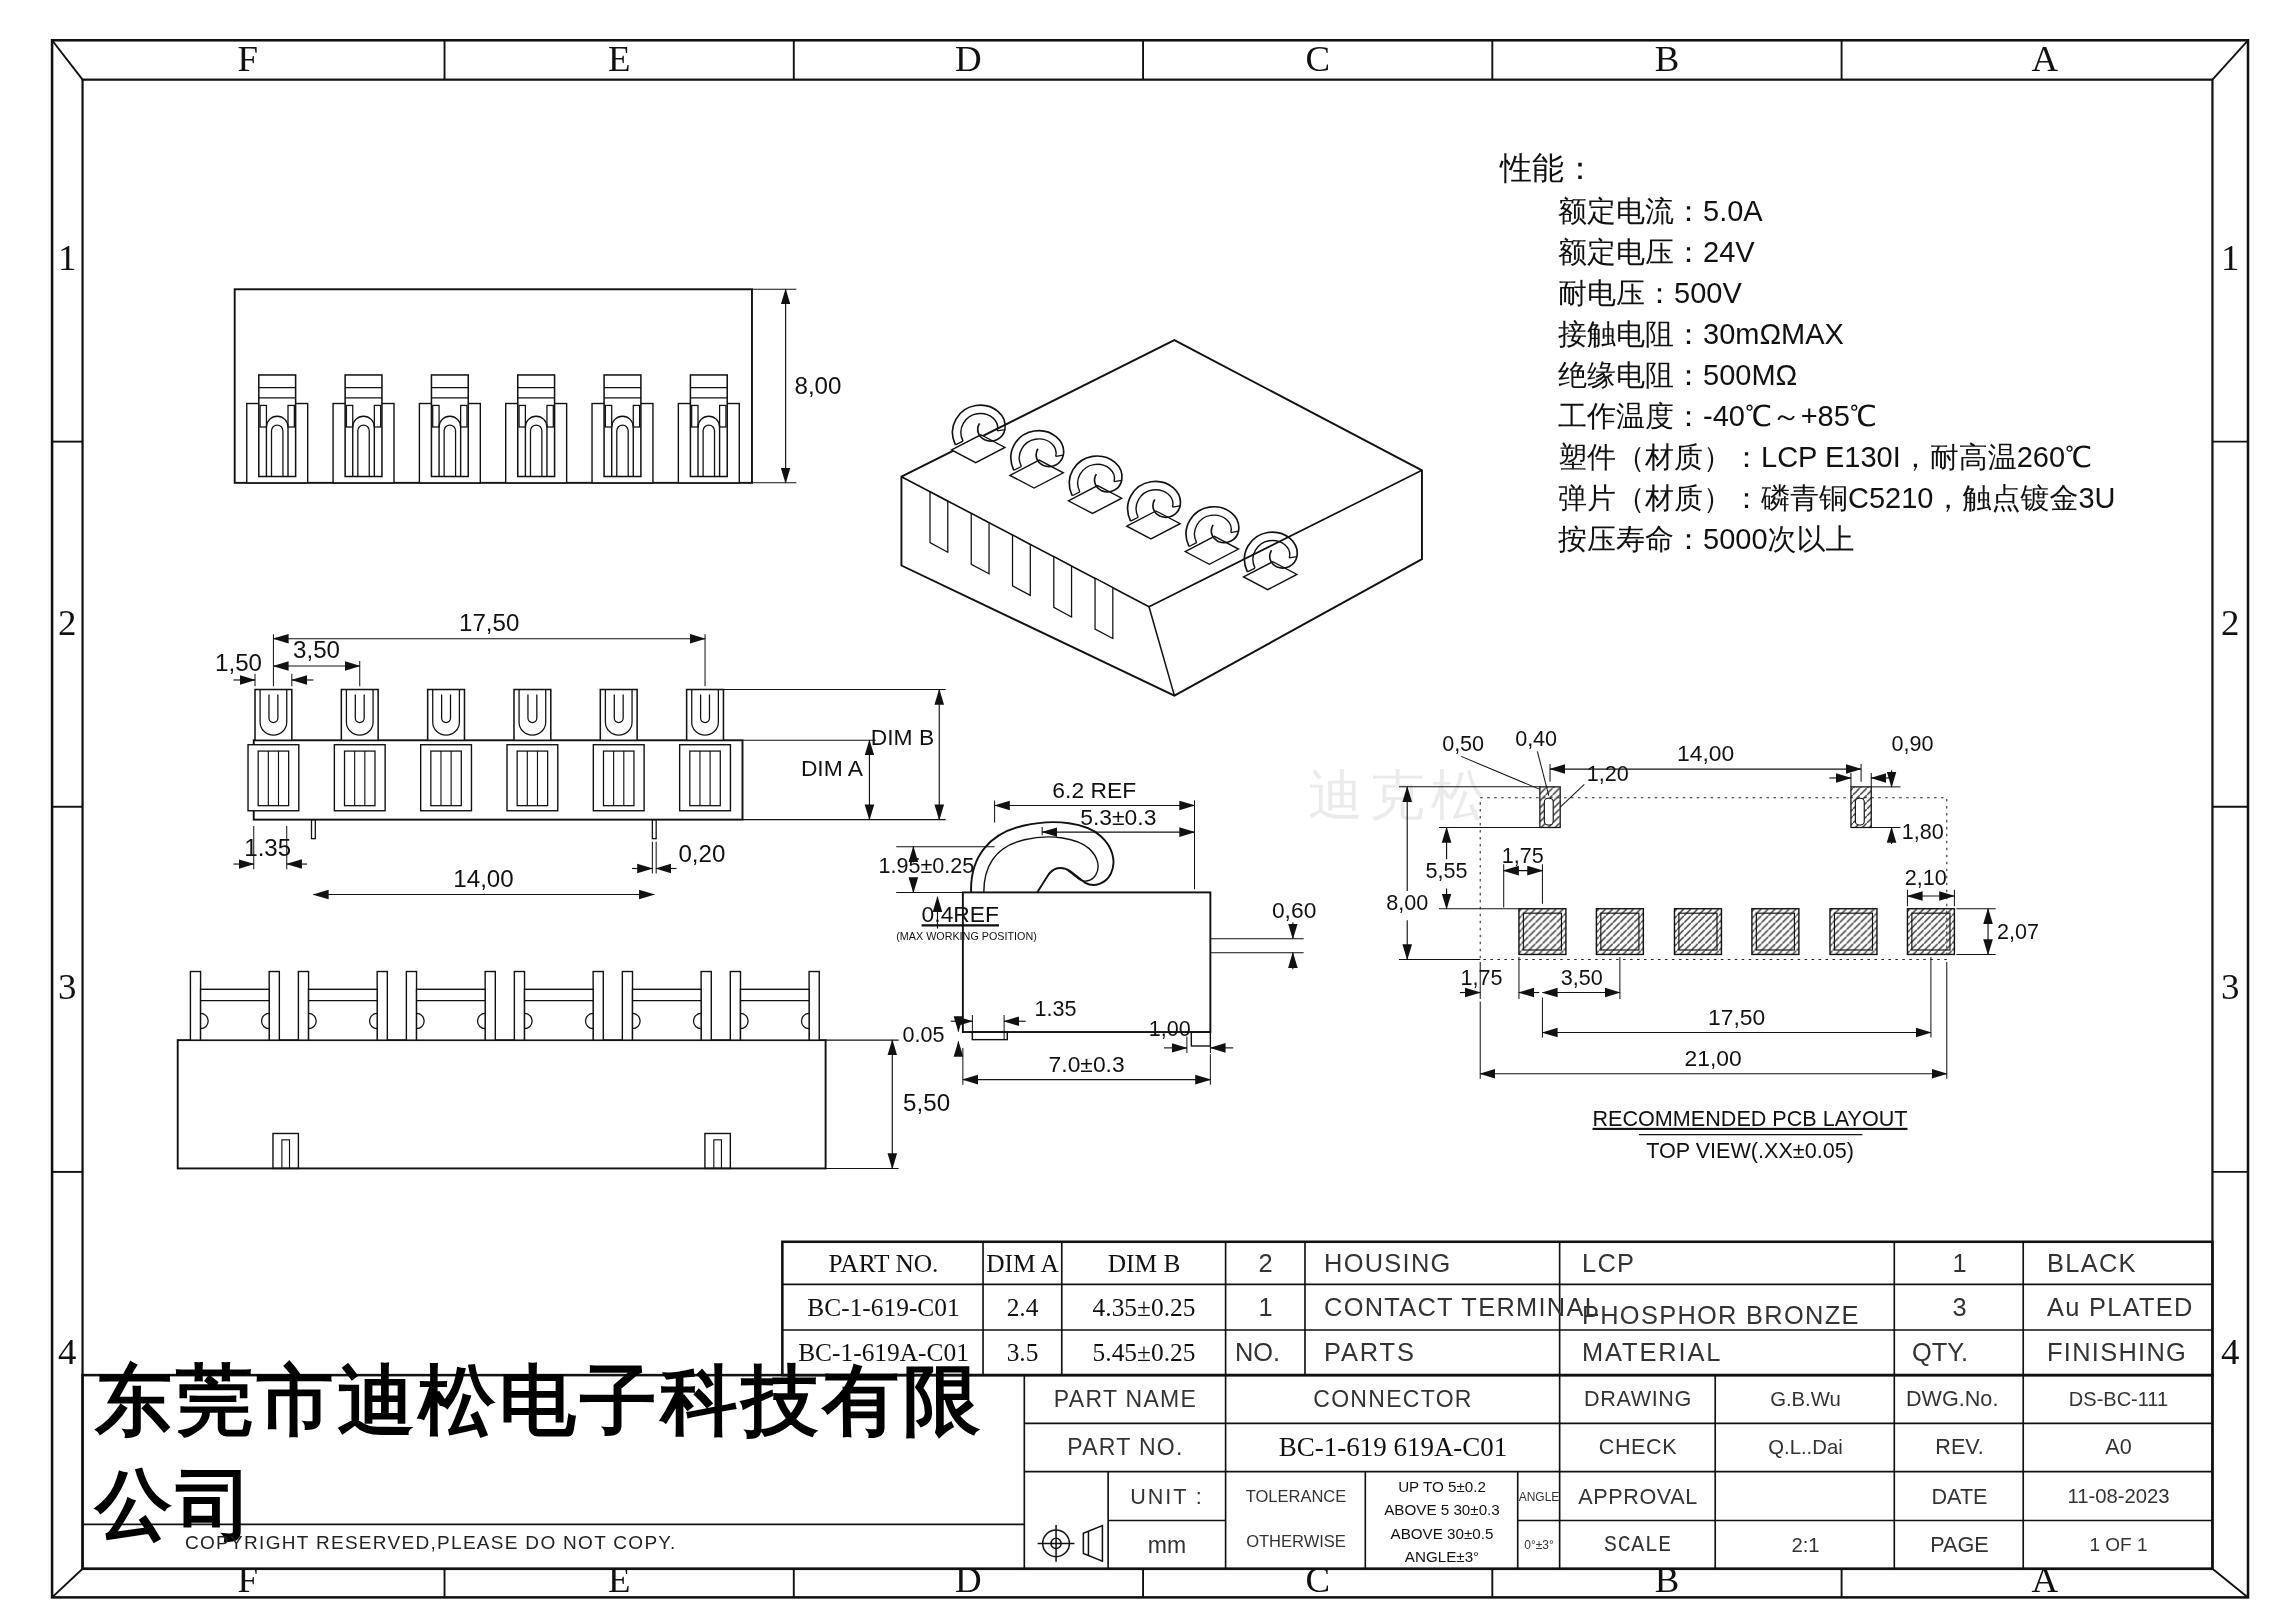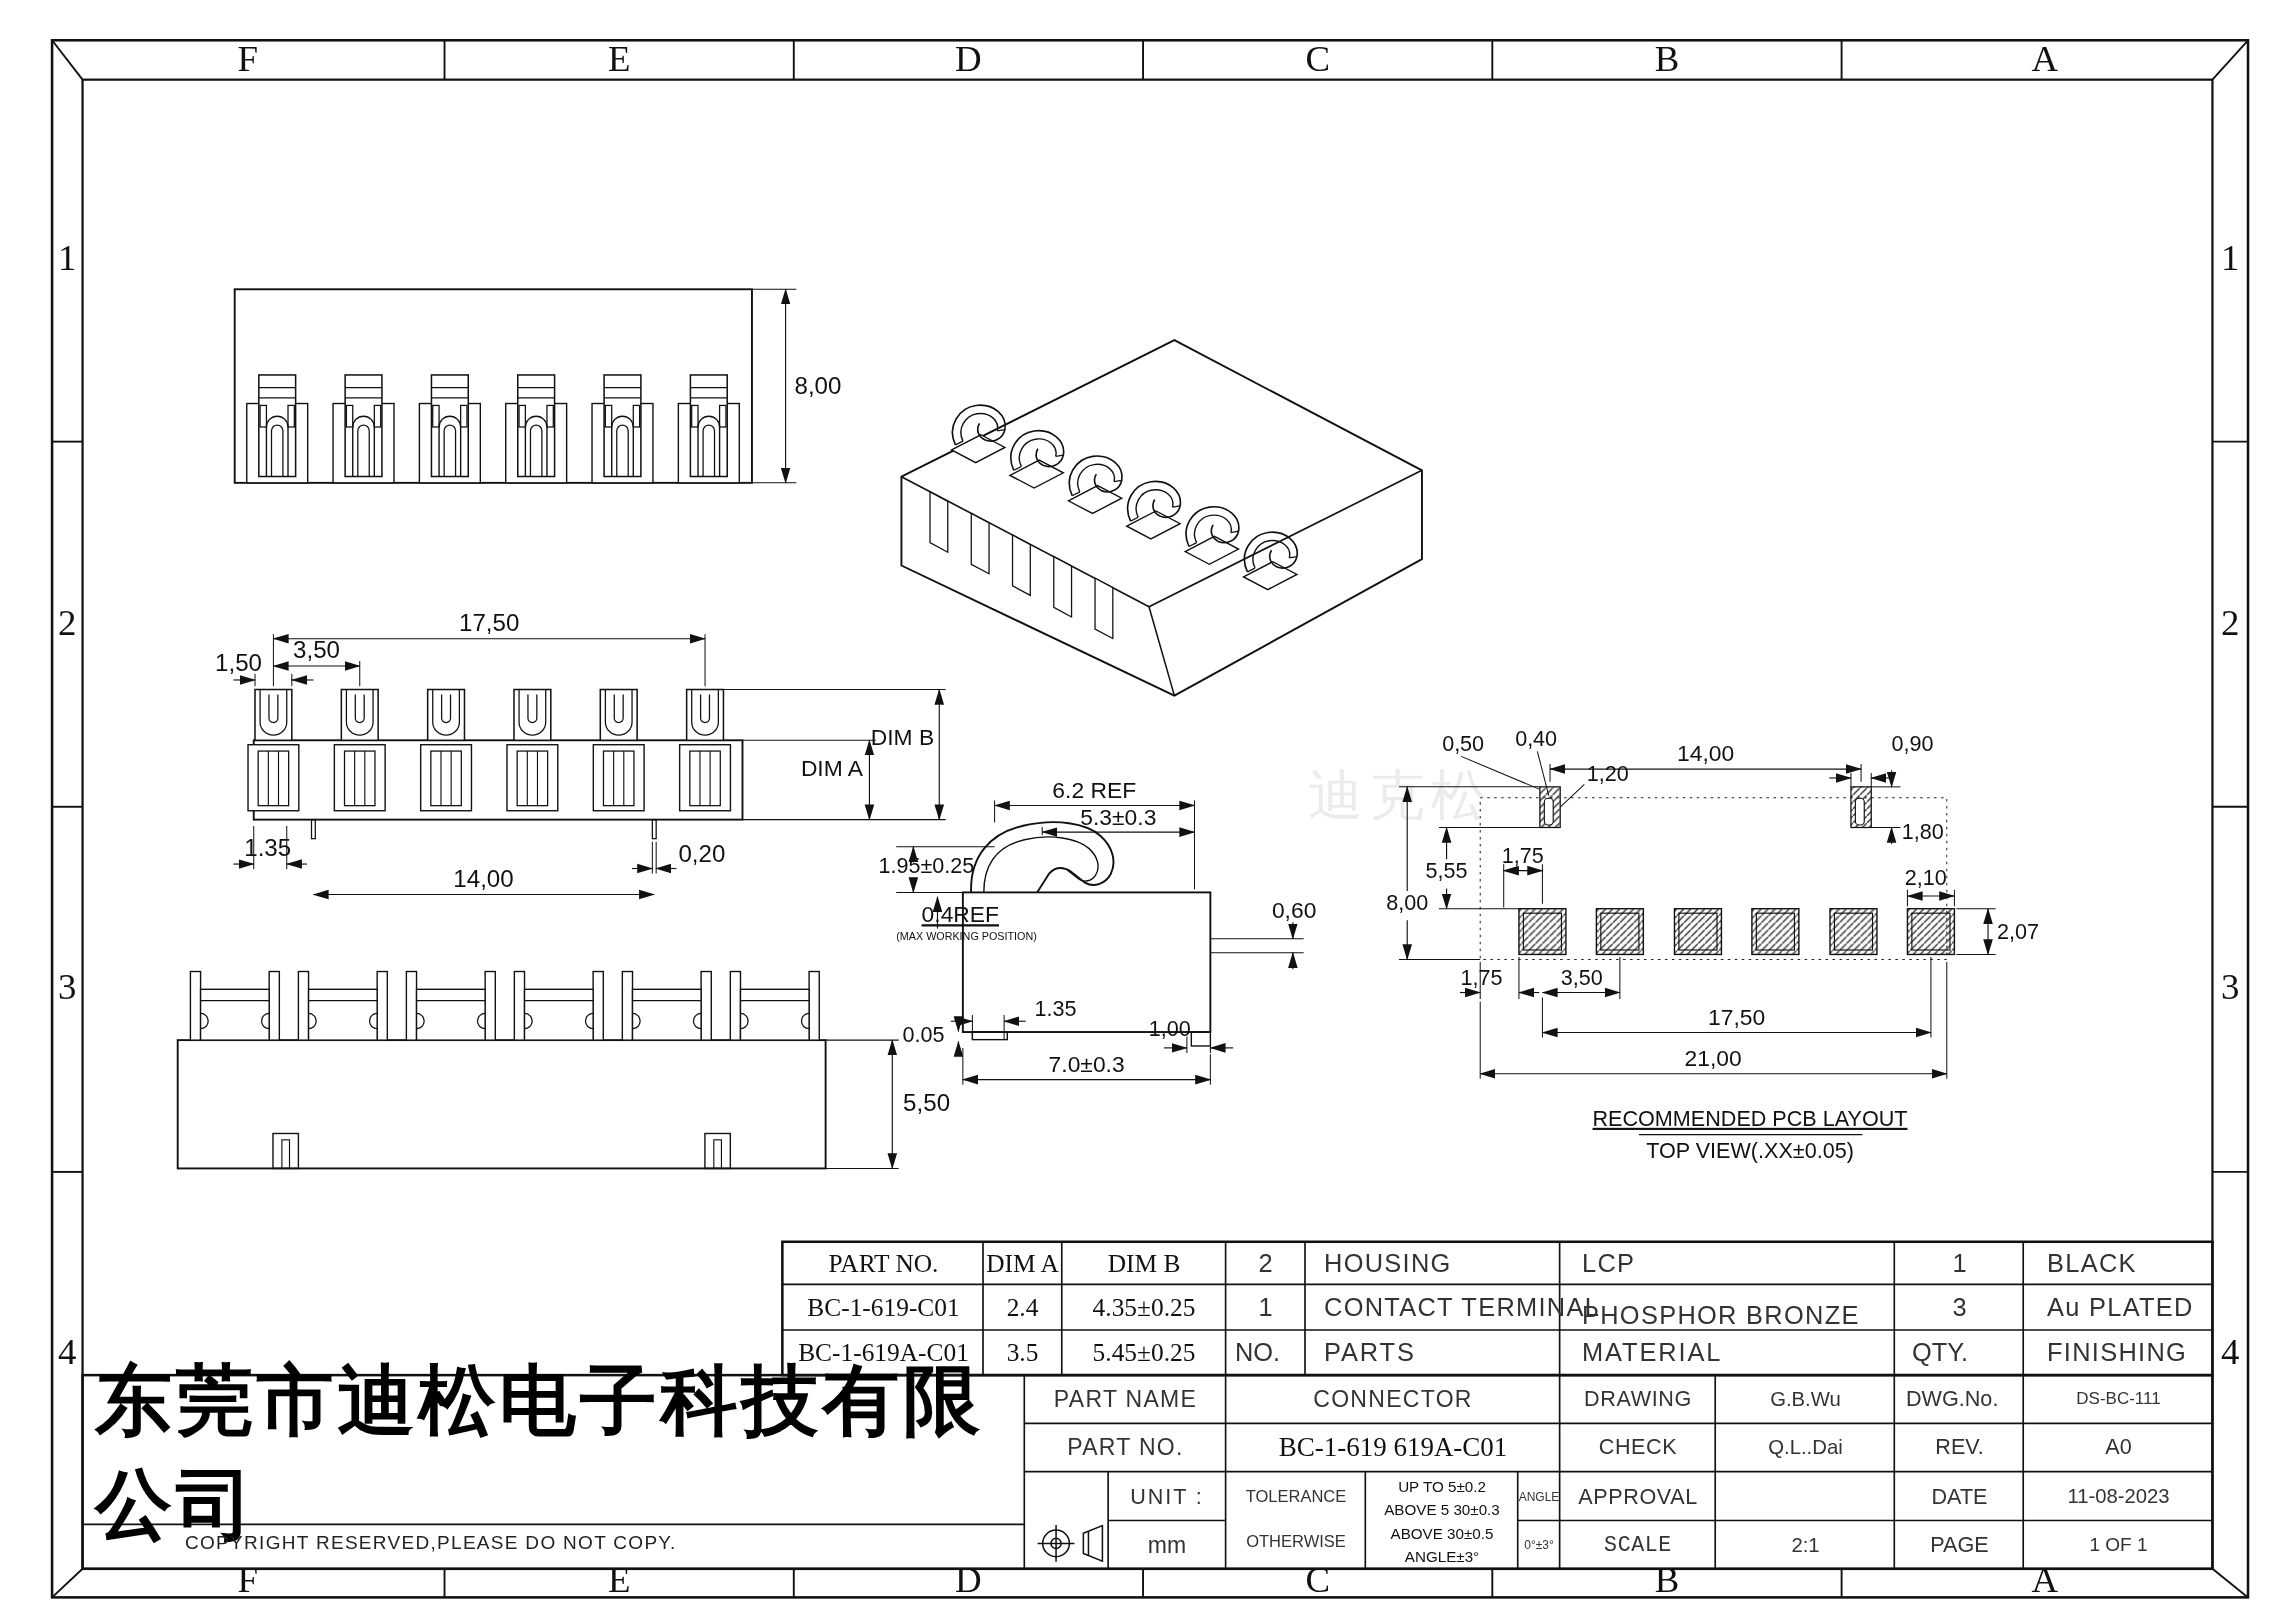--- a/index.html
+++ b/index.html
@@ -114,20 +114,32 @@
     <g class="ln" stroke-width="2.4">
       <circle cx="1663" cy="2430" r="21"></circle>
       <circle cx="1663" cy="2430" r="8"></circle>
       <line x1="1634" y1="2430" x2="1692" y2="2430"></line>
       <line x1="1663" y1="2401" x2="1663" y2="2459"></line>
       <polygon points="1706,2414 1736,2402 1736,2458 1706,2446" fill="none"></polygon>
       <line x1="1714" y1="2411" x2="1714" y2="2449"></line>
     </g>
   </svg>
 
+  <div class="spec">
+    <div class="ttl">性能：</div>
+    <div class="it">额定电流：5.0A</div>
+    <div class="it">额定电压：24V</div>
+    <div class="it">耐电压：500V</div>
+    <div class="it">接触电阻：30mΩMAX</div>
+    <div class="it">绝缘电阻：500MΩ</div>
+    <div class="it">工作温度：-40℃～+85℃</div>
+    <div class="it">塑件（材质）：LCP E130I，耐高温260℃</div>
+    <div class="it">弹片（材质）：磷青铜C5210，触点镀金3U</div>
+    <div class="it">按压寿命：5000次以上</div>
+  </div>
 
   <div class="wm">迪克松</div>
 
   <svg style="left:222px;top:267px;" width="622" height="254" viewBox="0 0 980 400">
     <defs>
       <marker id="m-fv" viewBox="0 0 10 10" refX="9.5" refY="5" markerWidth="14" markerHeight="14" orient="auto-start-reverse">
         <path d="M0,2 L10,5 L0,8 z" fill="#111"></path>
       </marker>
       <g id="fv-slot">
         <rect class="fw" x="-48" y="215" width="96" height="125" stroke-width="2.2"></rect>
@@ -435,21 +447,21 @@
   <div class="cell cl" style="left:1324px;top:1330px;width:236px;height:45px;font-size:25.4px;color:#333;letter-spacing:1.9px;">PARTS</div>
   <div class="cell cl" style="left:1582px;top:1330px;width:313px;height:45px;font-size:25.4px;color:#333;letter-spacing:1.9px;">MATERIAL</div>
   <div class="cell cl" style="left:1912px;top:1330px;width:112px;height:45px;font-size:25.4px;color:#333;">QTY.</div>
   <div class="cell cl" style="left:2047px;top:1330px;width:166px;height:45px;font-size:25.4px;color:#333;letter-spacing:1.3px;">FINISHING</div>
 
   <div class="cell" style="left:1025px;top:1375px;width:201px;height:48px;font-size:23px;color:#333;letter-spacing:1.3px;">PART NAME</div>
   <div class="cell" style="left:1226px;top:1375px;width:334px;height:48px;font-size:23px;color:#333;letter-spacing:1.3px;">CONNECTOR</div>
   <div class="cell" style="left:1560px;top:1375px;width:156px;height:48px;font-size:21.6px;color:#333;letter-spacing:0.6px;">DRAWING</div>
   <div class="cell" style="left:1716px;top:1375px;width:179px;height:48px;font-size:20.3px;color:#333;">G.B.Wu</div>
   <div class="cell cl" style="left:1906px;top:1375px;width:118px;height:48px;font-size:21.6px;color:#333;">DWG.No.</div>
-  <div class="cell" style="left:2024px;top:1375px;width:189px;height:48px;font-size:17px;color:#333;">DS-BC-111</div>
+  <div class="cell" style="left:2024px;top:1375px;width:189px;height:48px;font-size:20px;color:#333;">DS-BC-111</div>
   <div class="cell" style="left:1025px;top:1423px;width:201px;height:48px;font-size:23px;color:#333;letter-spacing:1.3px;">PART NO.</div>
   <div class="cell serif" style="left:1226px;top:1423px;width:334px;height:48px;font-size:27px;">BC-1-619 619A-C01</div>
   <div class="cell" style="left:1560px;top:1423px;width:156px;height:48px;font-size:21.6px;color:#333;letter-spacing:0.6px;">CHECK</div>
   <div class="cell" style="left:1716px;top:1423px;width:179px;height:48px;font-size:20.3px;color:#333;">Q.L..Dai</div>
   <div class="cell" style="left:1895px;top:1423px;width:129px;height:48px;font-size:21.6px;color:#333;">REV.</div>
   <div class="cell" style="left:2024px;top:1423px;width:189px;height:48px;font-size:21.6px;color:#333;">A0</div>
   <div class="cell" style="left:1108px;top:1472px;width:118px;height:50px;font-size:21.6px;color:#333;letter-spacing:1.9px;">UNIT :</div>
   <div class="cell" style="left:1108px;top:1521px;width:118px;height:48px;font-size:23px;color:#333;">mm</div>
   <div class="cell" style="left:1226px;top:1484px;width:140px;height:25.4px;font-size:16.5px;color:#333;">TOLERANCE</div>
   <div class="cell" style="left:1226px;top:1529px;width:140px;height:25.4px;font-size:16.5px;color:#333;">OTHERWISE</div>

